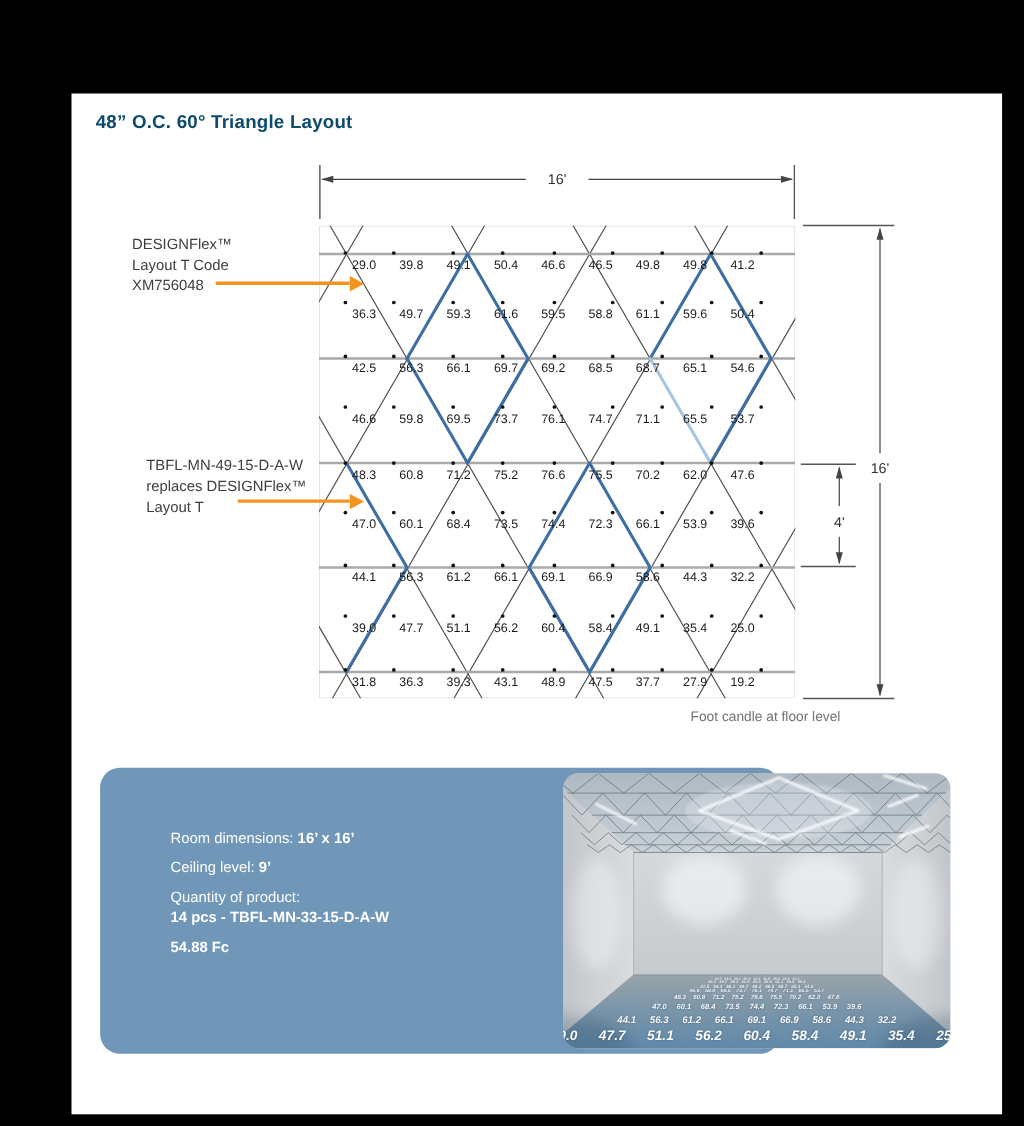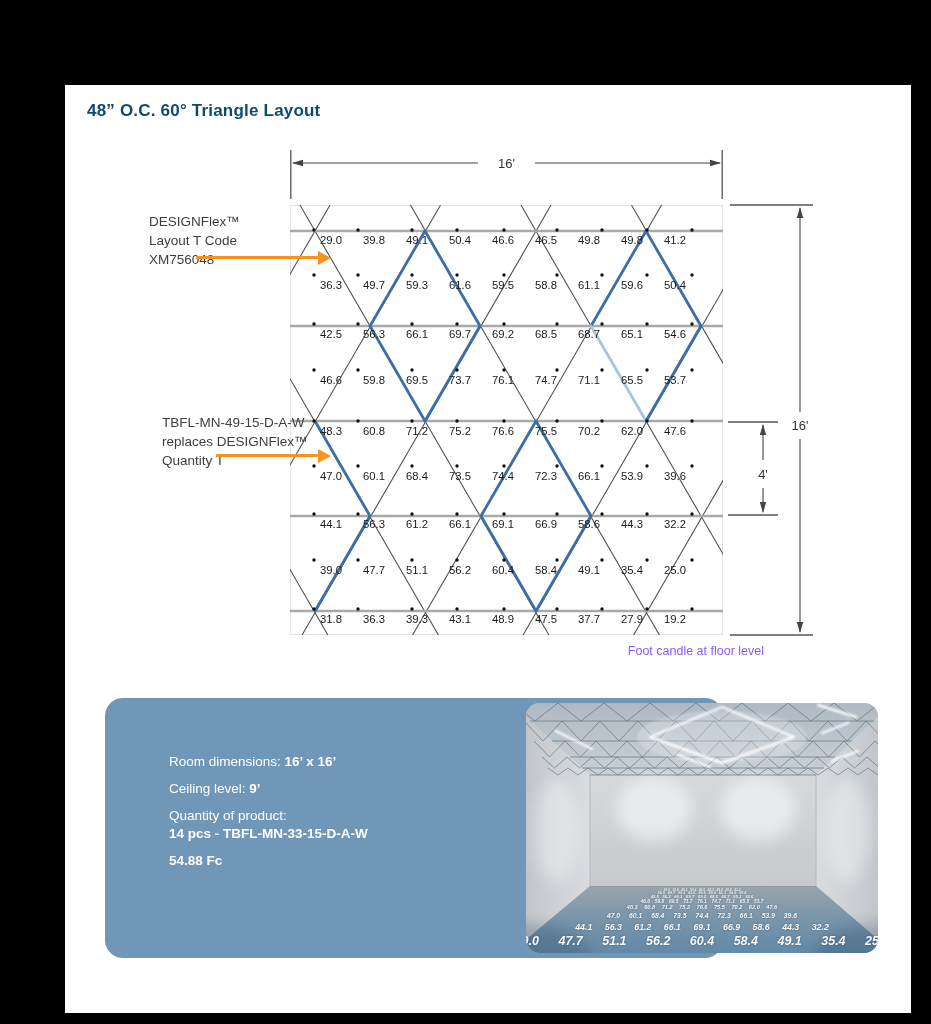--- a/index.html
+++ b/index.html
@@ -1,29 +1,29 @@
 <!DOCTYPE html>
 <html><head>
 <meta charset="utf-8">
 <style>
   html,body{margin:0;padding:0;background:#000;}
   .stage{position:relative;width:931px;height:1024px;background:#000;overflow:hidden;
          font-family:"Liberation Sans",sans-serif;}
   .page{position:absolute;left:65px;top:85px;width:846px;height:928px;background:#fff;}
   .title{position:absolute;left:22px;top:16px;font-size:17px;font-weight:700;color:#0c4a6e;letter-spacing:.2px;}
-  .callout{position:absolute;font-size:13.5px;line-height:19px;color:#3e3e3e;margin-left:29px;}
+  .callout{position:absolute;font-size:13.5px;line-height:19px;color:#3e3e3e;}
   .callout span{display:block;}
   .arrow-line{position:absolute;height:3px;background:#f6921e;border-radius:1px;}
   .arrow-line::after{content:"";position:absolute;right:-13px;top:-5.5px;width:0;height:0;
      border-left:13px solid #f6921e;border-top:7px solid transparent;border-bottom:7px solid transparent;}
   .caption{position:absolute;left:449px;top:559px;width:250px;text-align:right;
-     font-size:12.5px;color:#8b5cf6;}
+     font-size:12.5px;color:#737373;}
   .dim-svg{position:absolute;overflow:hidden;}
   .dim-text{font-size:13px;fill:#333;font-family:"Liberation Sans",sans-serif;}
-  .panel{position:absolute;left:40px;top:613px;width:618px;height:260px;background:#7097b7;border-radius:18px;}
+  .panel{position:absolute;left:26px;top:613px;width:618px;height:260px;background:#7097b7;border-radius:18px;}
   .panel-text{position:absolute;left:64px;top:55px;width:350px;color:#fff;font-size:13.5px;line-height:18px;}
   .pt-group{margin-bottom:9px;}
   .b{font-weight:700;}
   .it{font-style:italic;color:#f2f6f9;}
   .render{position:absolute;left:421px;top:5px;width:352px;height:250px;border-radius:14px;
      overflow:hidden;background:#c4ccd2;}
   .floor-rows{position:absolute;left:0;top:0;width:352px;height:250px;}
   .floor-row{position:absolute;left:-60px;width:472px;text-align:center;color:#fff;font-weight:700;
      font-style:italic;white-space:nowrap;overflow:hidden;
      text-shadow:0 0 2px rgba(35,58,80,.55);}
@@ -273,21 +273,21 @@
     <div class="callout" style="left:55px;top:127px;">
       <span>DESIGNFlex™</span>
       <span>Layout T Code</span>
       <span>XM756048</span>
     </div>
     <div class="arrow-line" style="left:131px;top:171px;width:122px;"></div>
 
     <div class="callout" style="left:68px;top:328px;">
       <span>TBFL-MN-49-15-D-A-W</span>
       <span>replaces DESIGNFlex™</span>
-      <span>Quantity T</span>
+      <span>Layout T</span>
     </div>
     <div class="arrow-line" style="left:151px;top:369px;width:102px;"></div>
 
     <div class="caption">Foot candle at floor level</div>
 
     <div class="panel">
       <div class="panel-text">
         <div class="pt-group">
           <span>Room dimensions: </span><span class="b">16’ x 16’</span>
         </div>

